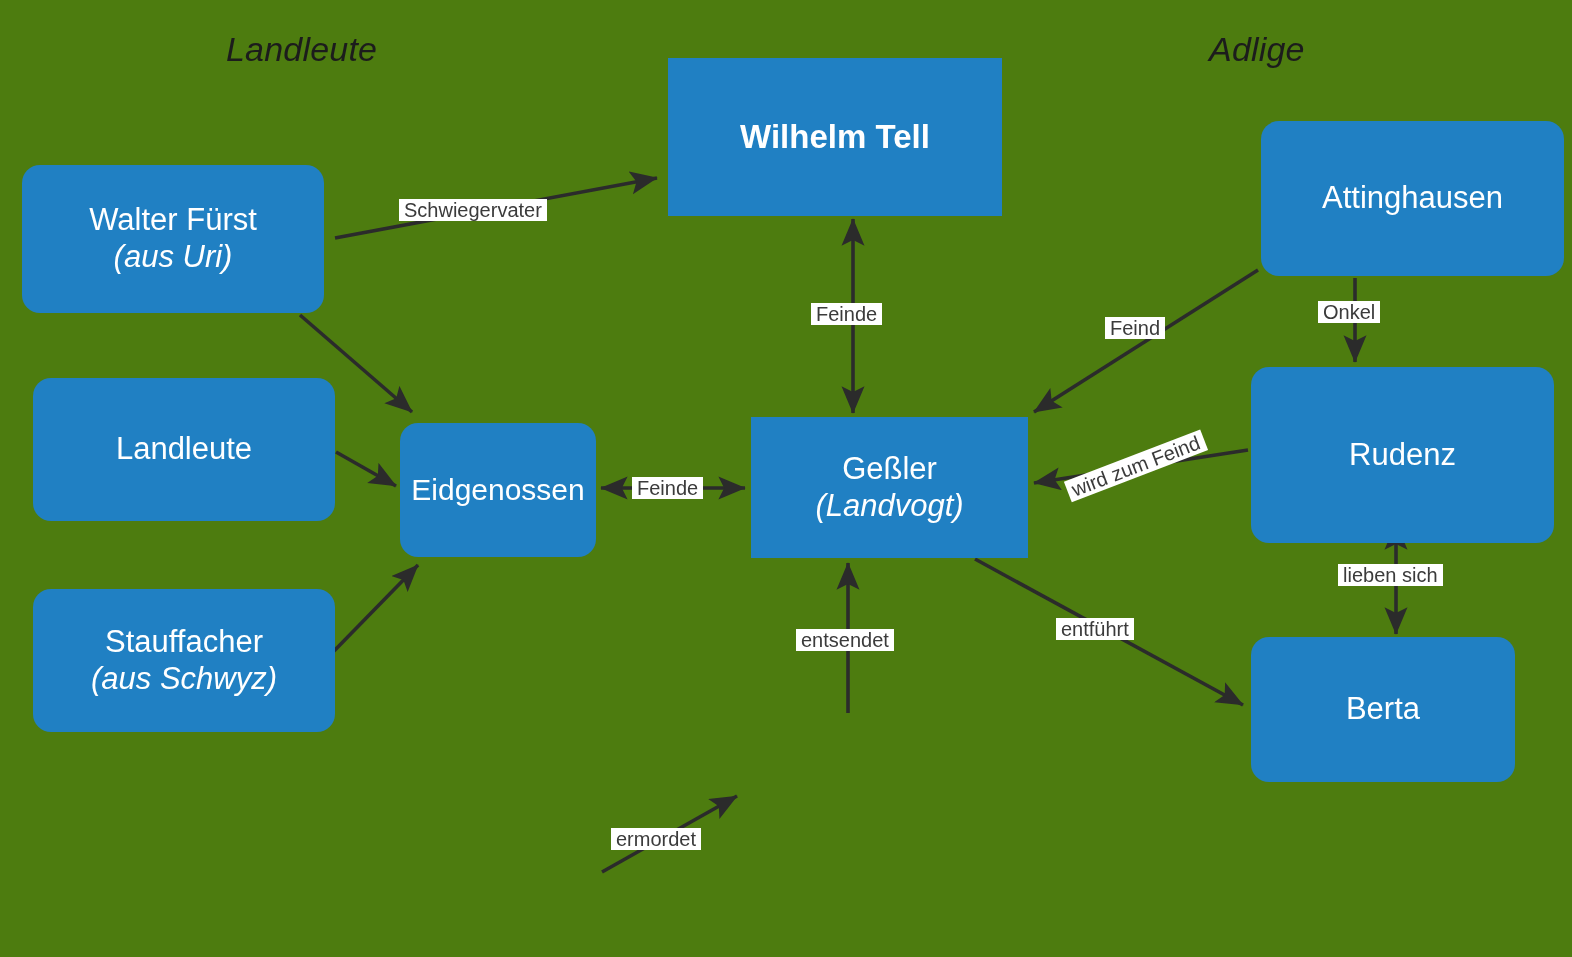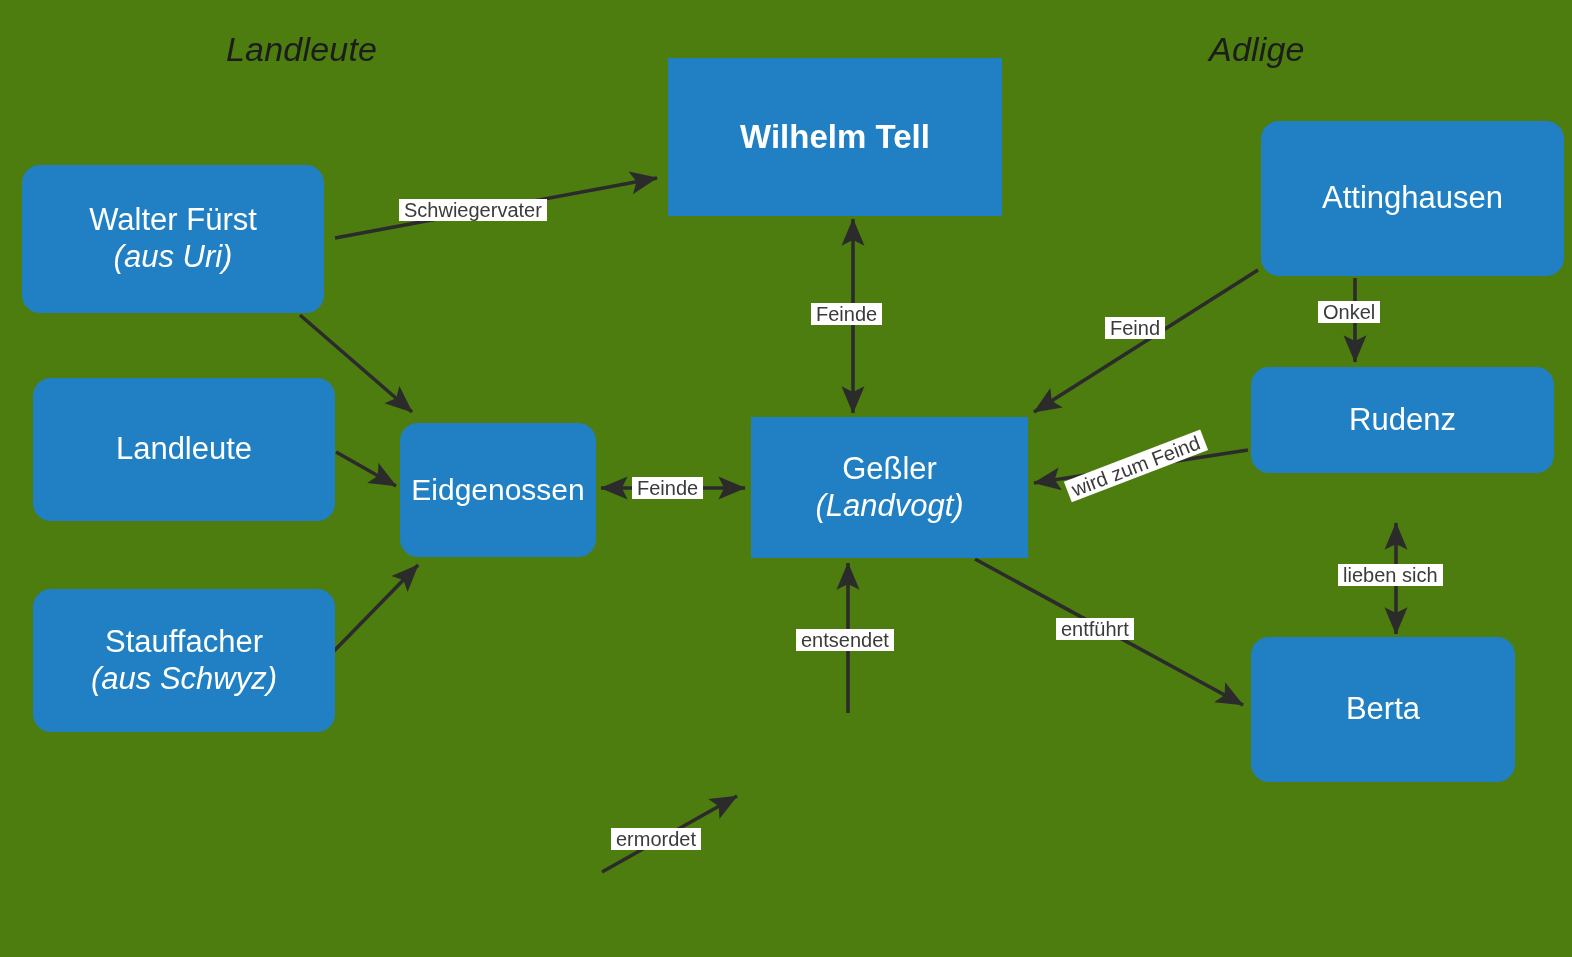--- a/index.html
+++ b/index.html
@@ -148,21 +148,21 @@
     <span>Geßler</span>
     <span class="sub">(Landvogt)</span>
   </div>
 
 
 
   <div class="node" style="left:1251px; top:121px; width:303px; height:155px;margin-left:10px;">
     <span>Attinghausen</span>
   </div>
 
-  <div class="node" style="left:1251px; top:367px; width:303px; height:106px;">
+  <div class="node" style="left:1251px; top:367px; width:303px; height:176px;">
     <span>Rudenz</span>
   </div>
 
   <div class="node" style="left:1251px; top:637px; width:264px; height:145px;">
     <span>Berta</span>
   </div>
 
   <div class="edge-label" style="left:399px; top:199px;">Schwiegervater</div>
 
   <div class="edge-label" style="left:811px; top:303px;">Feinde</div>

